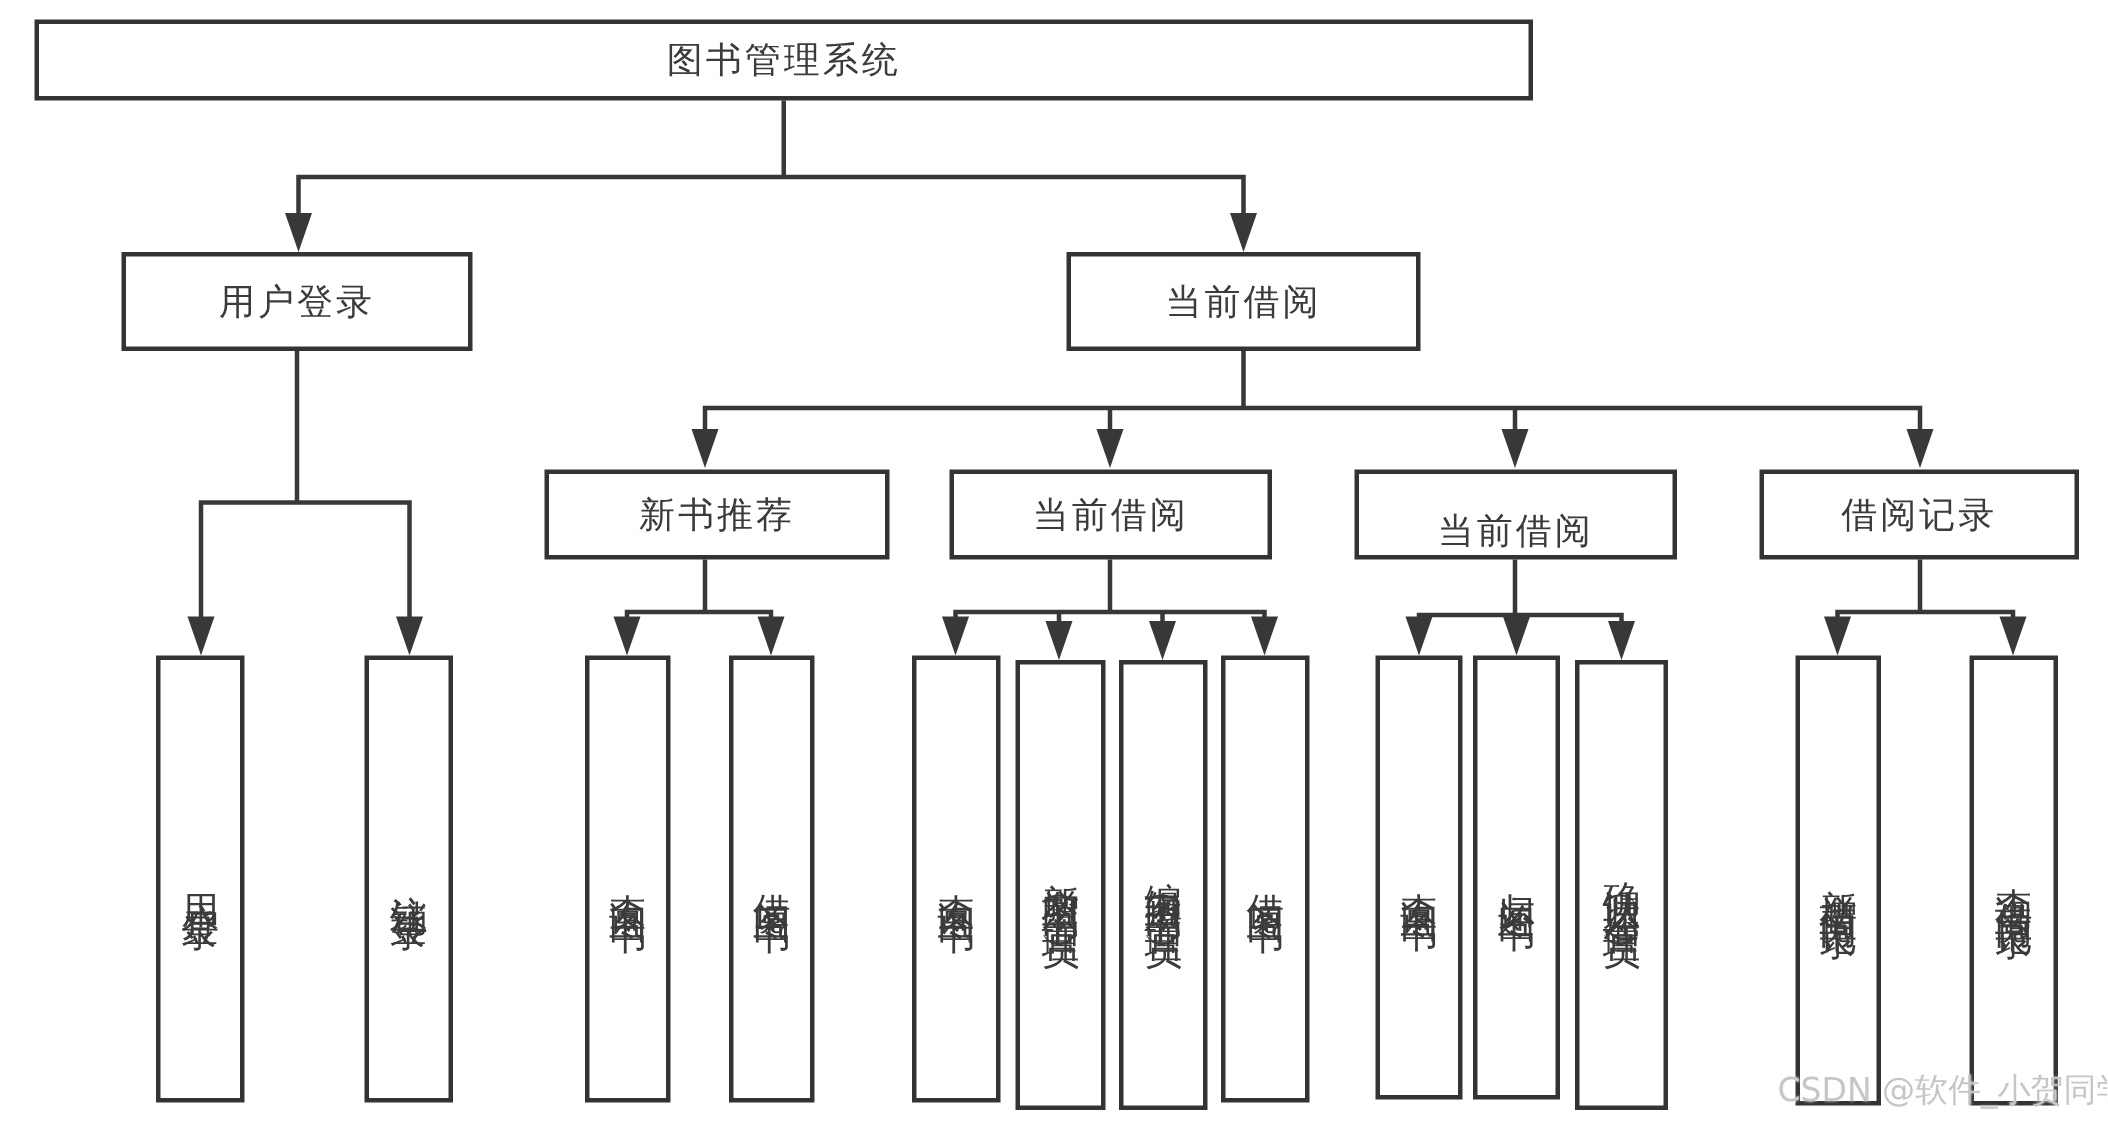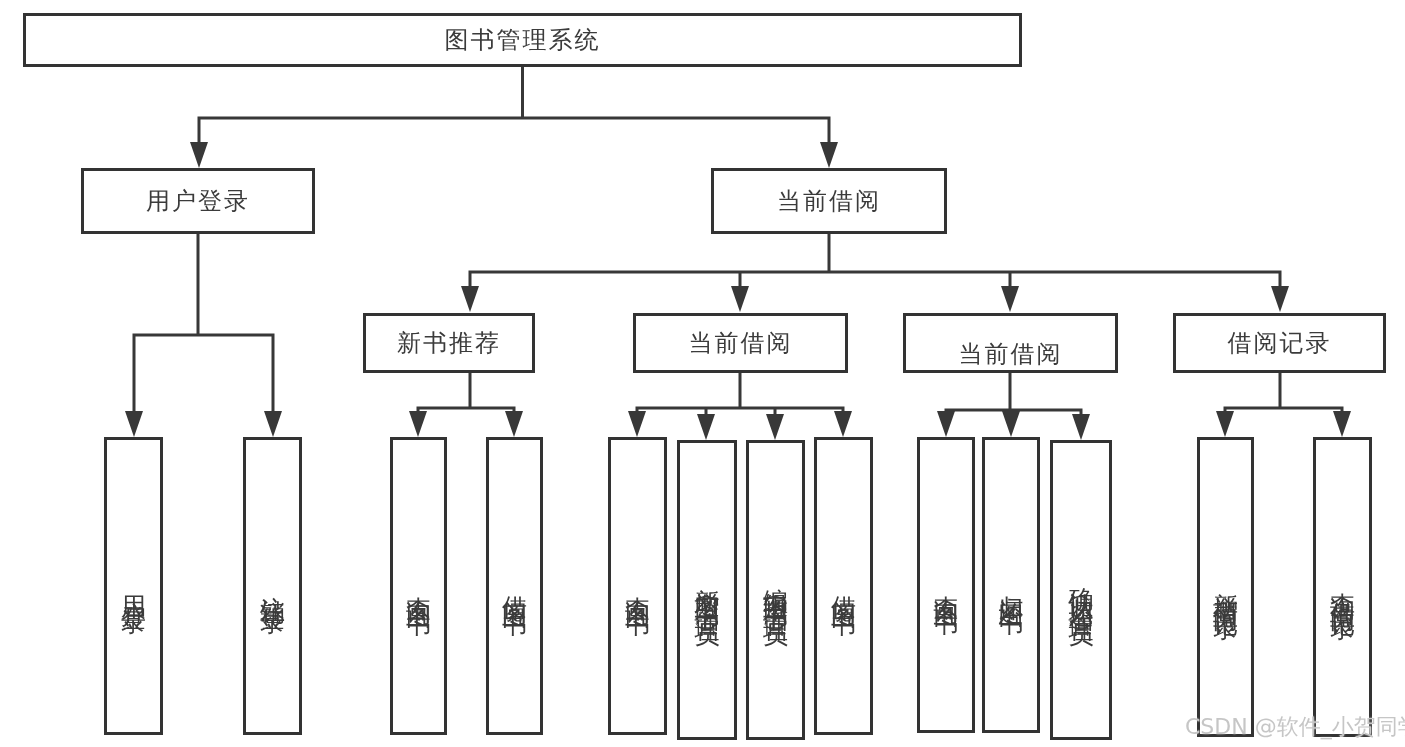--- a/index.html
+++ b/index.html
@@ -109,21 +109,21 @@
     <span>图书管理系统</span>
   </div>
 
   <div class="box hbox" style="left:81px; top:168px; width:234px; height:66px;">
     <span>用户登录</span>
   </div>
   <div class="box hbox" style="left:711px; top:168px; width:236px; height:66px;">
     <span>当前借阅</span>
   </div>
 
-  <div class="box hbox" style="left:363px; top:313px; width:172px; height:60px;">
+  <div class="box hbox" style="left:363px; top:313px; width:230px; height:60px;">
     <span>新书推荐</span>
   </div>
   <div class="box hbox" style="left:633px; top:313px; width:215px; height:60px;">
     <span>当前借阅</span>
   </div>
   <div class="box hbox" style="left:903px; top:313px; width:215px; height:60px;align-items:flex-end;">
     <span>当前借阅</span>
   </div>
   <div class="box hbox" style="left:1173px; top:313px; width:213px; height:60px;text-align:right;">
     <span>借阅记录</span>

